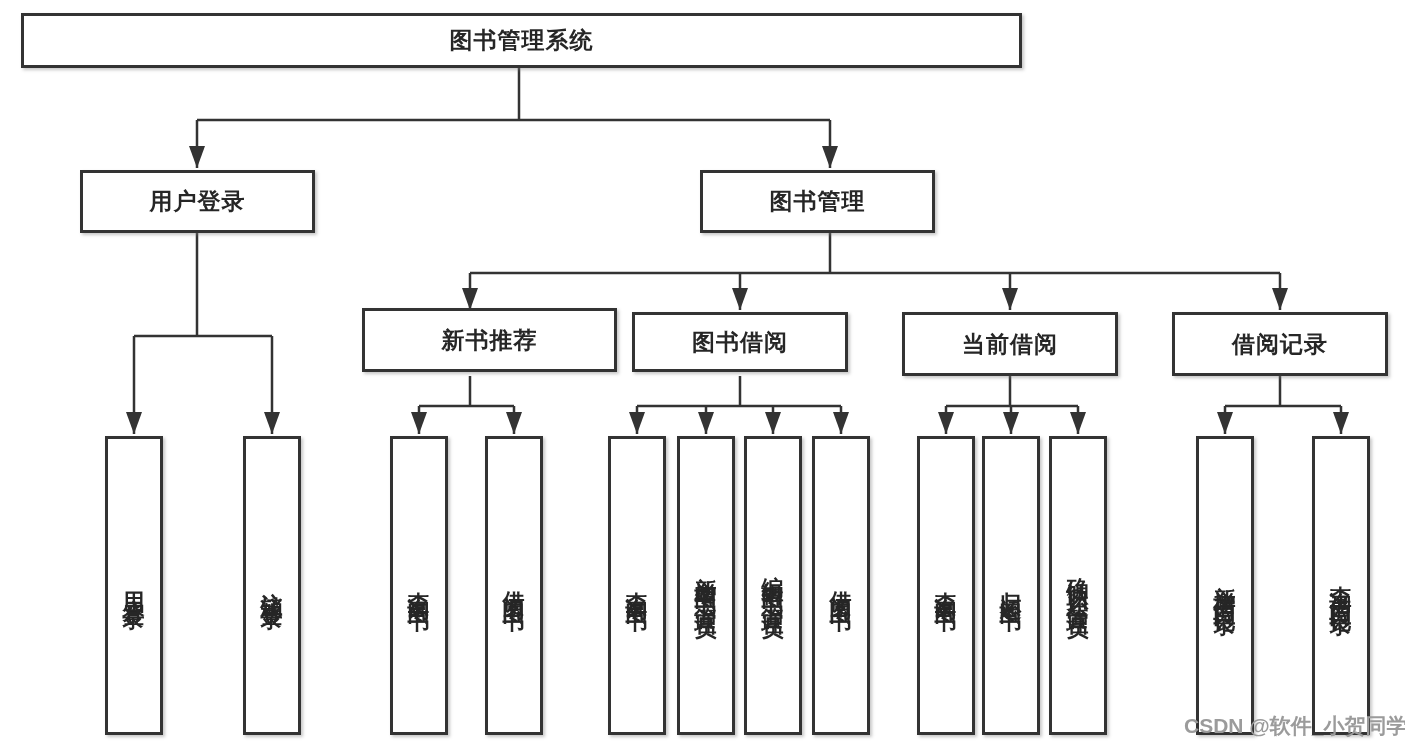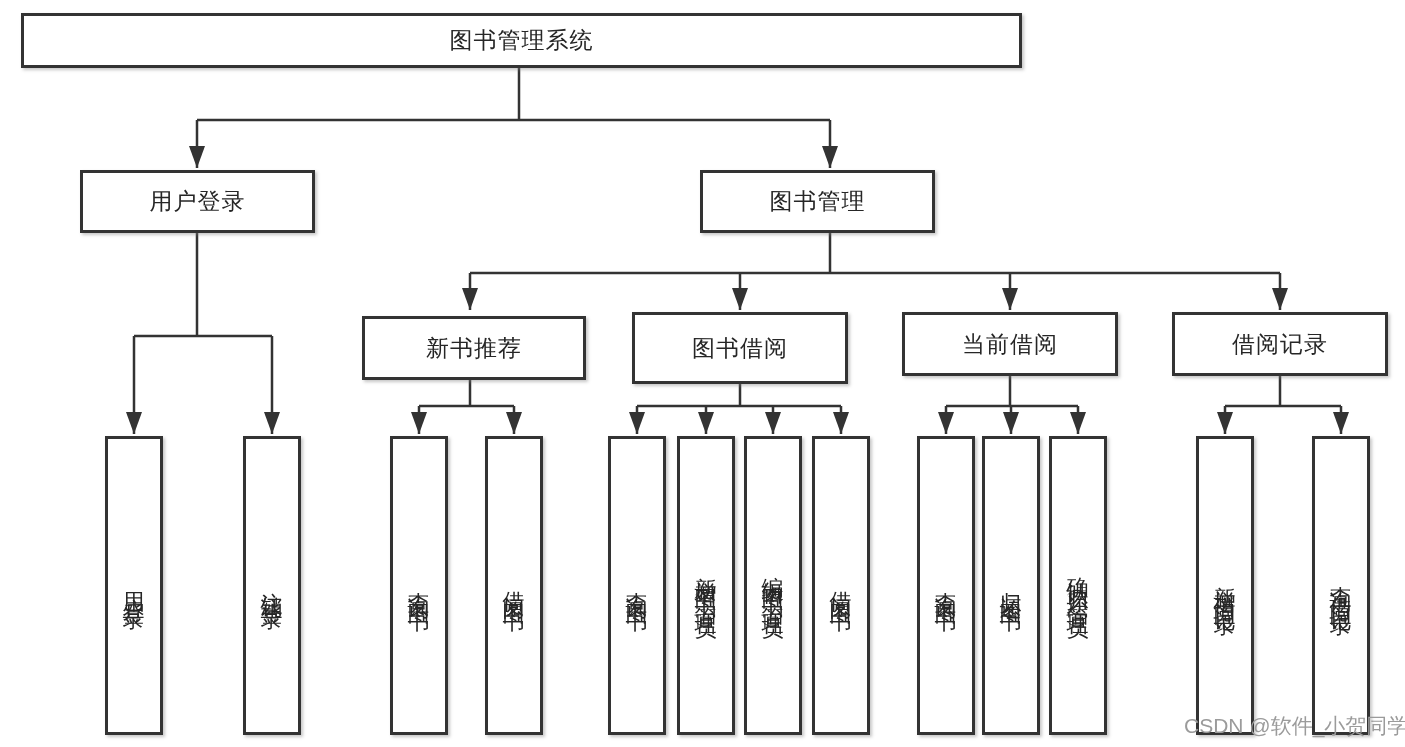--- a/index.html
+++ b/index.html
@@ -1,18 +1,18 @@
 <!DOCTYPE html>
 <html><head>
 <meta charset="utf-8">
 <style>
   html,body{margin:0;padding:0;background:#ffffff;}
   #canvas{
     position:relative;width:1405px;height:747px;background:#ffffff;
-    font-family:"Liberation Sans",sans-serif;overflow:hidden;
+    font-family:"Liberation Sans",sans-serif;overflow:hidden;font-weight:bold;
   }
   #connectors{position:absolute;left:0;top:0;}
   .node{
     position:absolute;box-sizing:border-box;
     border:3px solid #333333;background:#ffffff;
     display:flex;align-items:center;justify-content:center;
     color:#262626;box-shadow:2px 2px 3px rgba(130,130,130,0.45);
   }
   .h-node{font-size:23px;letter-spacing:1px;white-space:nowrap;}
   .v-node{
@@ -70,22 +70,22 @@
       <line x1="1225" y1="406" x2="1225" y2="434" marker-end="url(#arr)"></line>
       <line x1="1341" y1="406" x2="1341" y2="434" marker-end="url(#arr)"></line>
     </g>
   </svg>
 
   <div class="node h-node" style="left:21px;top:13px;width:1001px;height:55px;">图书管理系统</div>
 
   <div class="node h-node" style="left:80px;top:170px;width:235px;height:63px;">用户登录</div>
   <div class="node h-node" style="left:700px;top:170px;width:235px;height:63px;">图书管理</div>
 
-  <div class="node h-node" style="left:362px;top:316px;width:224px;height:64px;">新书推荐</div>
-  <div class="node h-node" style="left:632px;top:312px;width:216px;height:72px;">图书借阅</div>
+  <div class="node h-node" style="left:362px;top:308px;width:255px;height:64px;">新书推荐</div>
+  <div class="node h-node" style="left:632px;top:312px;width:216px;height:60px;">图书借阅</div>
   <div class="node h-node" style="left:902px;top:312px;width:216px;height:64px;">当前借阅</div>
   <div class="node h-node" style="left:1172px;top:312px;width:216px;height:64px;">借阅记录</div>
 
   <div class="node v-node" style="left:105px;top:436px;width:58px;height:299px;">用户登录</div>
   <div class="node v-node" style="left:243px;top:436px;width:58px;height:299px;">注销登录</div>
 
   <div class="node v-node" style="left:390px;top:436px;width:58px;height:299px;">查询图书</div>
   <div class="node v-node" style="left:485px;top:436px;width:58px;height:299px;">借阅图书</div>
 
   <div class="node v-node" style="left:608px;top:436px;width:58px;height:299px;">查询图书</div>

